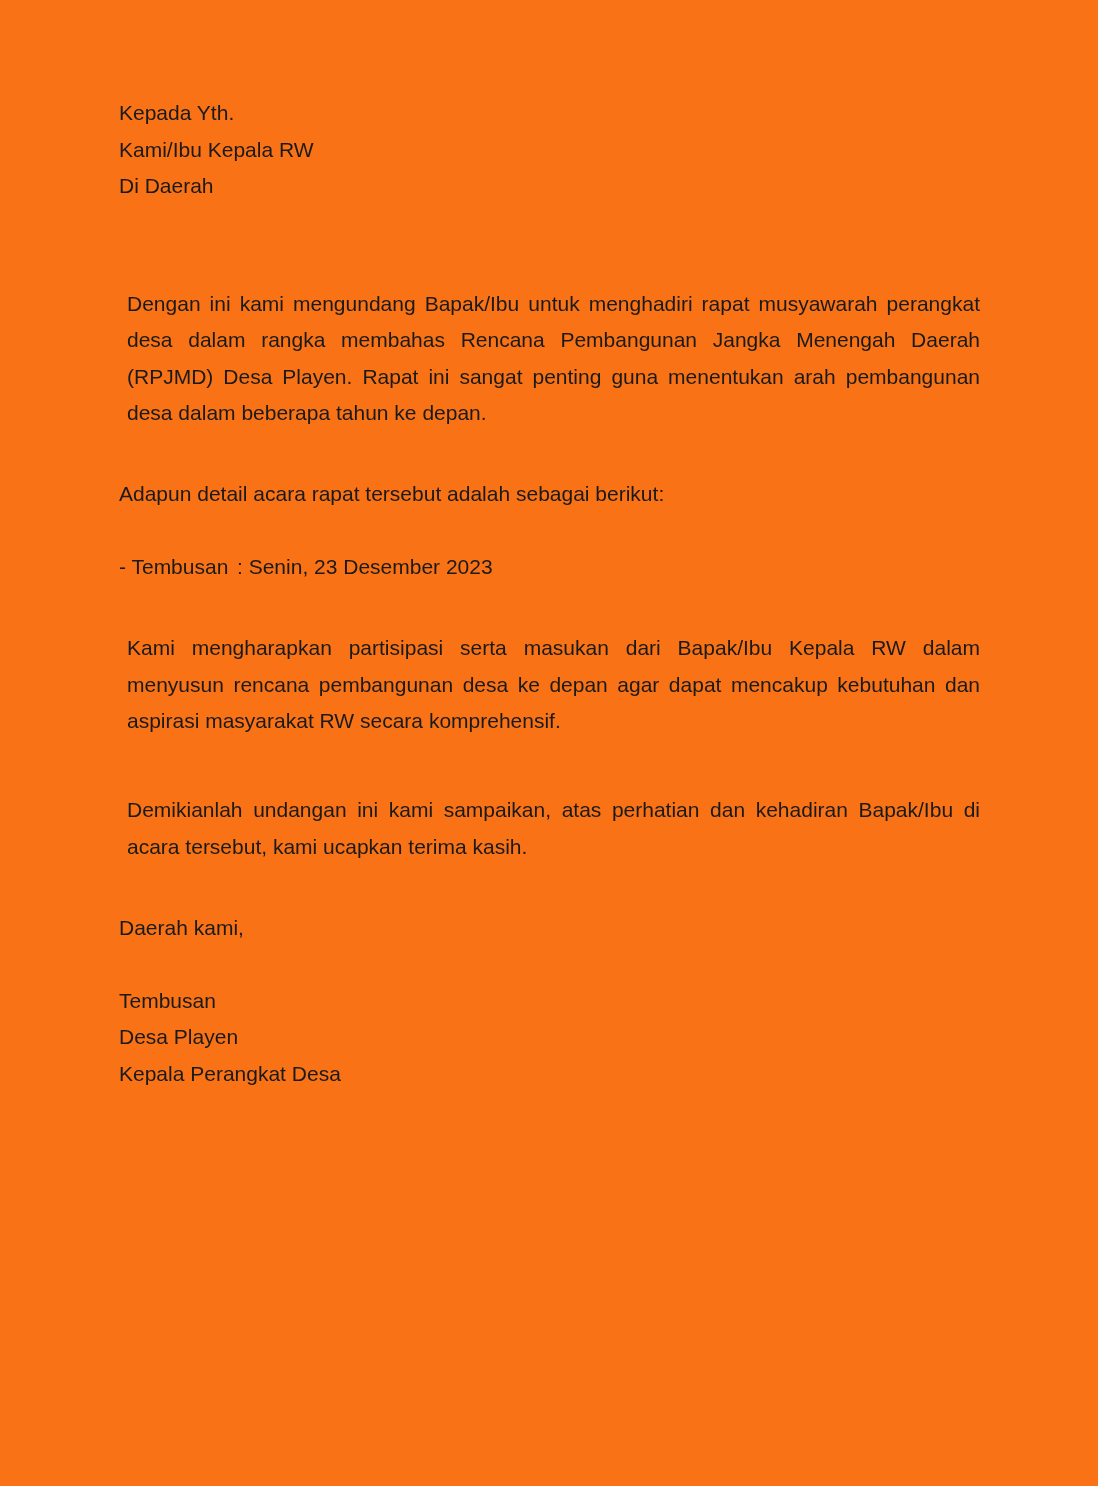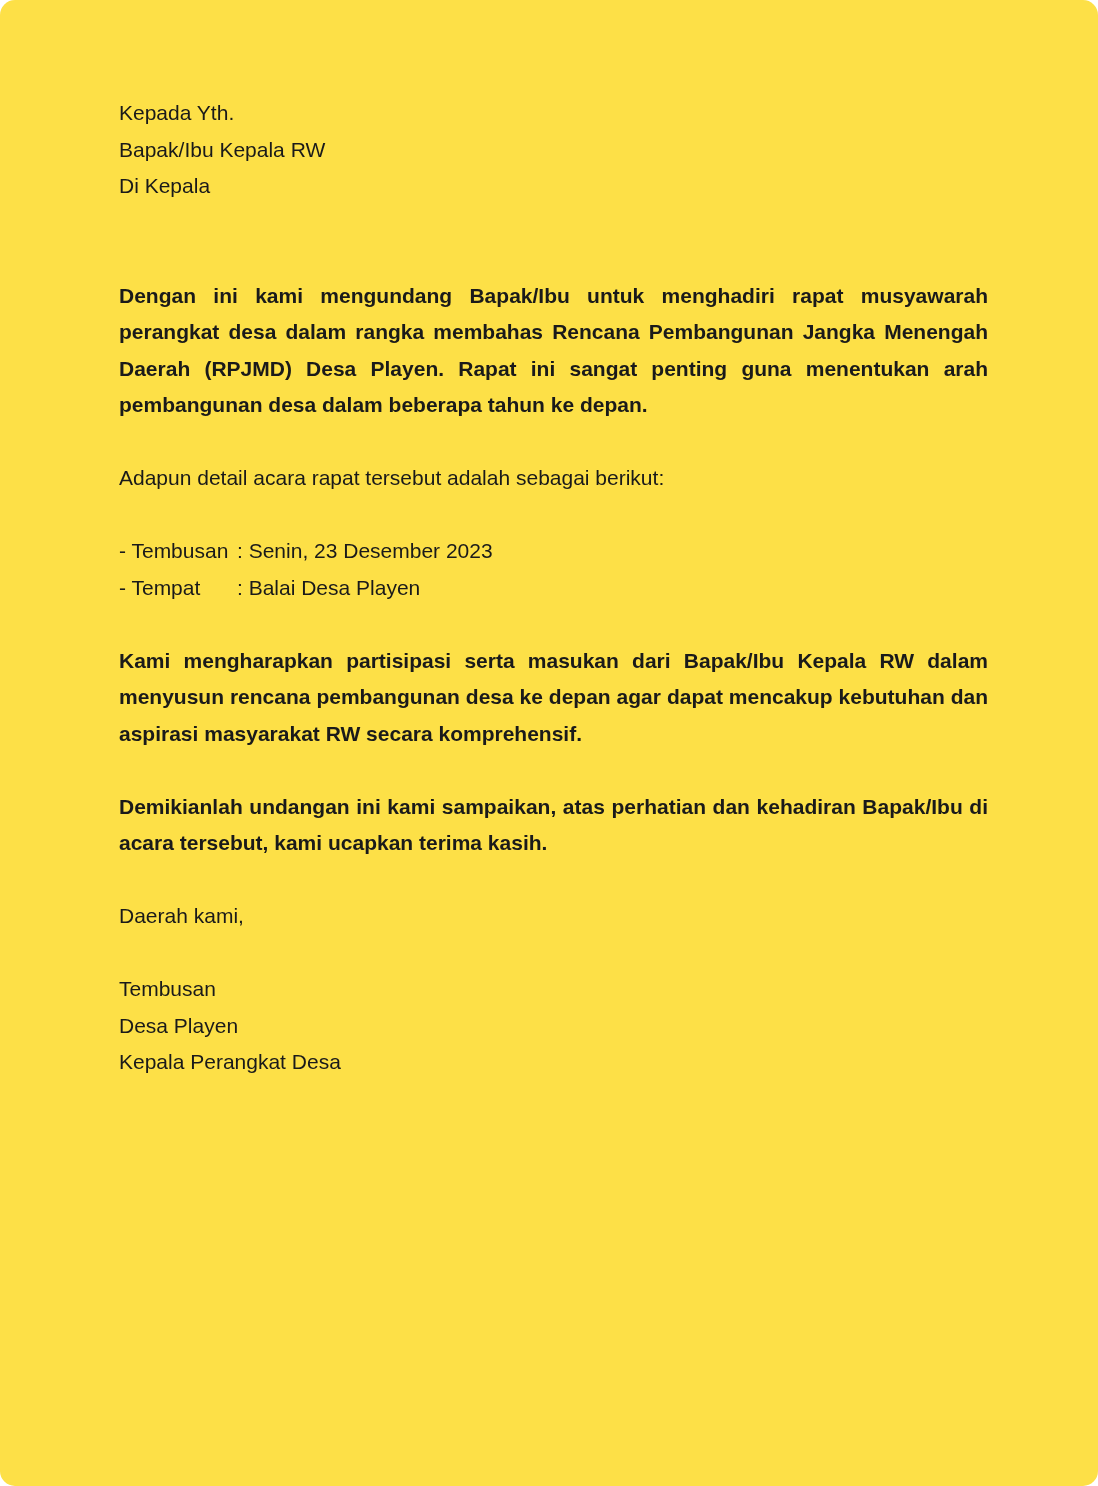--- a/index.html
+++ b/index.html
@@ -12,40 +12,38 @@
     width: 1098px;
     height: 1486px;
     font-family: "Liberation Sans", sans-serif;
     color: #1a1a1a;
     -webkit-font-smoothing: antialiased;
   }
   .page {
     position: relative;
     width: 1098px;
     height: 1486px;
-    background: #fde047;
+    background: #f97316;
     box-sizing: border-box;
     padding: 95px 110px 0 119px;
     overflow: hidden;
-    border-radius: 15px;
   }
   .doc-body {
     width: 869px;
     font-size: 21px;
     line-height: 36.5px;
   }
   .line {
     display: block;
     white-space: pre-wrap;
   }
   .para {
     text-align: justify;
     text-justify: inter-word;
-    margin: 0;
-    font-weight: bold;
+    margin: 8px;
   }
   .para-left {
     text-align: left;
     margin: 0;
   }
   .blank {
     display: block;
     height: 36.5px;
   }
   .detail-row {
@@ -61,43 +59,40 @@
   }
 </style>
 </head>
 <body>
 
 <div class="page">
   <div class="doc-body">
 
     <div>
       <span class="line para-left">Kepada Yth.</span>
-      <span class="line para-left">Bapak/Ibu Kepala RW</span>
-      <span class="line para-left">Di Kepala</span>
+      <span class="line para-left">Kami/Ibu Kepala RW</span>
+      <span class="line para-left">Di Daerah</span>
     </div>
 
     <span class="blank"></span>
 
 
     <span class="blank"></span>
 
     <p class="para">Dengan ini kami mengundang Bapak/Ibu untuk menghadiri rapat musyawarah perangkat desa dalam rangka membahas Rencana Pembangunan Jangka Menengah Daerah (RPJMD) Desa Playen. Rapat ini sangat penting guna menentukan arah pembangunan desa dalam beberapa tahun ke depan.</p>
 
     <span class="blank"></span>
 
     <p class="para-left">Adapun detail acara rapat tersebut adalah sebagai berikut:</p>
 
     <span class="blank"></span>
 
     <div>
       <span class="detail-row">
         <span class="detail-label">- Tembusan</span><span class="detail-value">: Senin, 23 Desember 2023</span>
-      </span>
-      <span class="detail-row">
-        <span class="detail-label">- Tempat</span><span class="detail-value">: Balai Desa Playen</span>
       </span>
     </div>
 
     <span class="blank"></span>
 
     <p class="para">Kami mengharapkan partisipasi serta masukan dari Bapak/Ibu Kepala RW dalam menyusun rencana pembangunan desa ke depan agar dapat mencakup kebutuhan dan aspirasi masyarakat RW secara komprehensif.</p>
 
     <span class="blank"></span>
 
     <p class="para">Demikianlah undangan ini kami sampaikan, atas perhatian dan kehadiran Bapak/Ibu di acara tersebut, kami ucapkan terima kasih.</p>

